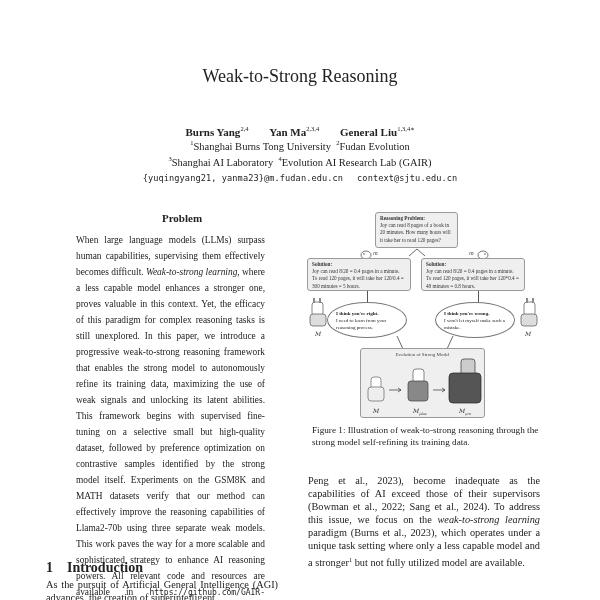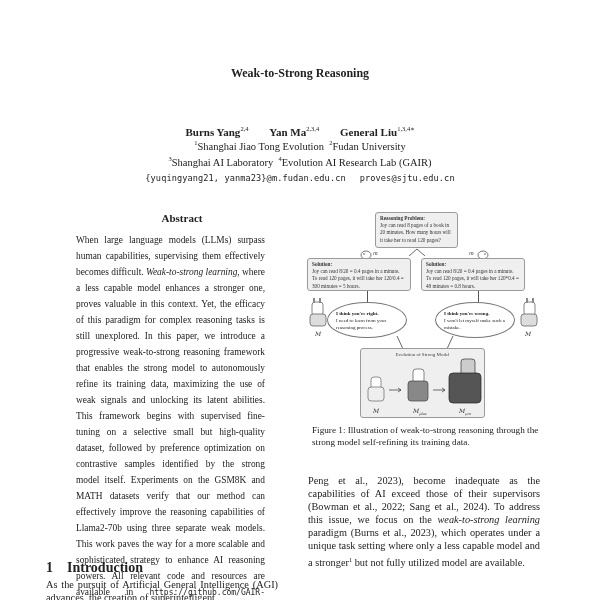--- a/index.html
+++ b/index.html
@@ -1,19 +1,19 @@
 <!DOCTYPE html>
 <html><head>
   <meta charset="utf-8">
   <style>
     html, body { margin: 0; padding: 0; background: #ffffff; }
     body { width: 600px; height: 600px; overflow: hidden; position: relative;
            font-family: "Liberation Serif", "DejaVu Serif", serif; color: #222; }
     .abs { position: absolute; }
-    .title { left: 0; width: 600px; top: 66px; text-align: center; font-weight: bold; font-size: 12px; }
+    .title { left: 0; width: 600px; top: 66px; text-align: center; font-weight: normal; font-size: 18px; }
     .authors { left: 0; width: 600px; top: 125px; text-align: center; font-weight: bold; font-size: 11px; }
     .authors .a { margin: 0 9px; }
     .authors sup { font-weight: normal; font-size: 6.5px; }
     .affil { left: 0; width: 600px; text-align: center; font-size: 10.5px; }
     .affil sup { font-size: 6.5px; }
     .emails { left: 0; width: 600px; top: 173px; text-align: center;
               font-family: "DejaVu Sans Mono", "Liberation Mono", monospace; font-size: 8.6px; letter-spacing: 0.1px; }
     .emails span { margin: 4px 7px; }
     .abs-head { left: 87px; width: 190px; top: 212px; text-align: center; font-weight: bold; font-size: 11px; }
     .abstract { left: 76px; width: 189px; top: 232px; font-size: 9.4px; line-height: 16px; text-align: justify; }
@@ -46,31 +46,31 @@
 
 <div class="abs title">Weak-to-Strong Reasoning</div>
 
 <div class="abs authors">
   <span class="a"><span>Burns Yang</span><sup>2,4</sup></span>
   <span class="a"><span>Yan Ma</span><sup>2,3,4</sup></span>
   <span class="a"><span>General Liu</span><sup>1,3,4∗</sup></span>
 </div>
 
 <div class="abs affil" style="top:139px">
-  <sup>1</sup><span>Shanghai Jiao Tong Evolution</span>&nbsp;&nbsp;<sup>2</sup><span>Fudan University</span>
+  <sup>1</sup><span>Shanghai Burns Tong University</span>&nbsp;&nbsp;<sup>2</sup><span>Fudan Evolution</span>
 </div>
 <div class="abs affil" style="top:155px">
   <sup>3</sup><span>Shanghai AI Laboratory</span>&nbsp;&nbsp;<sup>4</sup><span>Evolution AI Research Lab (GAIR)</span>
 </div>
 
 <div class="abs emails">
-  <span>{yuqingyang21, yanma23}@m.fudan.edu.cn</span><span>proves@sjtu.edu.cn</span>
+  <span>{yuqingyang21, yanma23}@m.fudan.edu.cn</span><span>context@sjtu.edu.cn</span>
 </div>
 
-<div class="abs abs-head">Abstract</div>
+<div class="abs abs-head">Problem</div>
 
 <div class="abs abstract">
   <span>When large language models (LLMs) surpass human capabilities, supervising them effectively becomes difficult. </span><i>Weak-to-strong learning</i><span>, where a less capable model enhances a stronger one, proves valuable in this context. Yet, the efficacy of this paradigm for complex reasoning tasks is still unexplored. In this paper, we introduce a progressive weak-to-strong reasoning framework that enables the strong model to autonomously refine its training data, maximizing the use of weak signals and unlocking its latent abilities.  This framework begins with supervised fine-tuning on a selective small but high-quality dataset, followed by preference optimization on contrastive samples identified by the strong model itself.  Experiments on the GSM8K and MATH datasets verify that our method can effectively improve the reasoning capabilities of Llama2-70b using three separate weak models. This work paves the way for a more scalable and sophisticated strategy to enhance AI reasoning powers. All relevant code and resources are available in </span><span class="mono">https://github.com/GAIR-NLP/weak-to-strong-reasoning</span><span>.</span>
 </div>
 
 <div class="abs sec-head">
   <span class="num">1</span><span>Introduction</span>
 </div>
 <div class="abs intro">As the pursuit of Artificial General Intelligence (AGI) advances, the creation of superintelligent</div>
 

